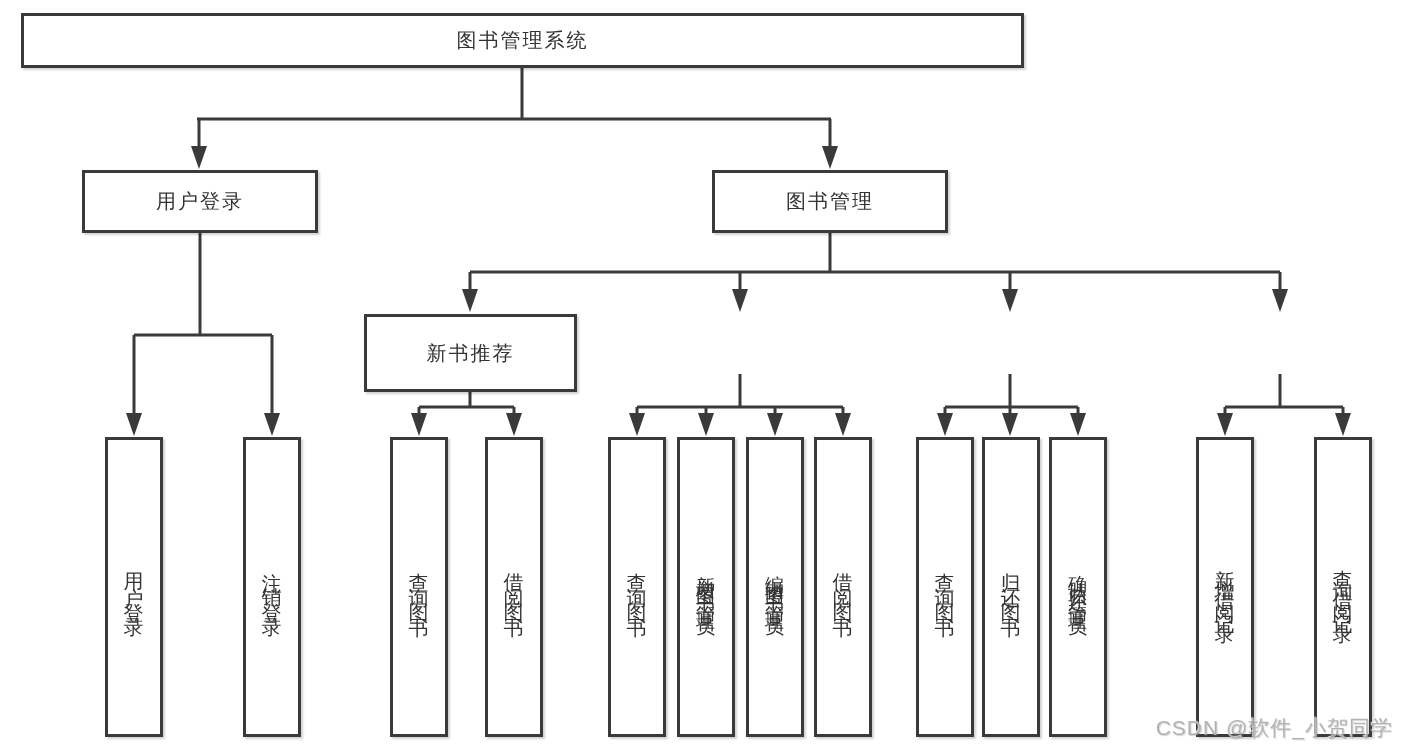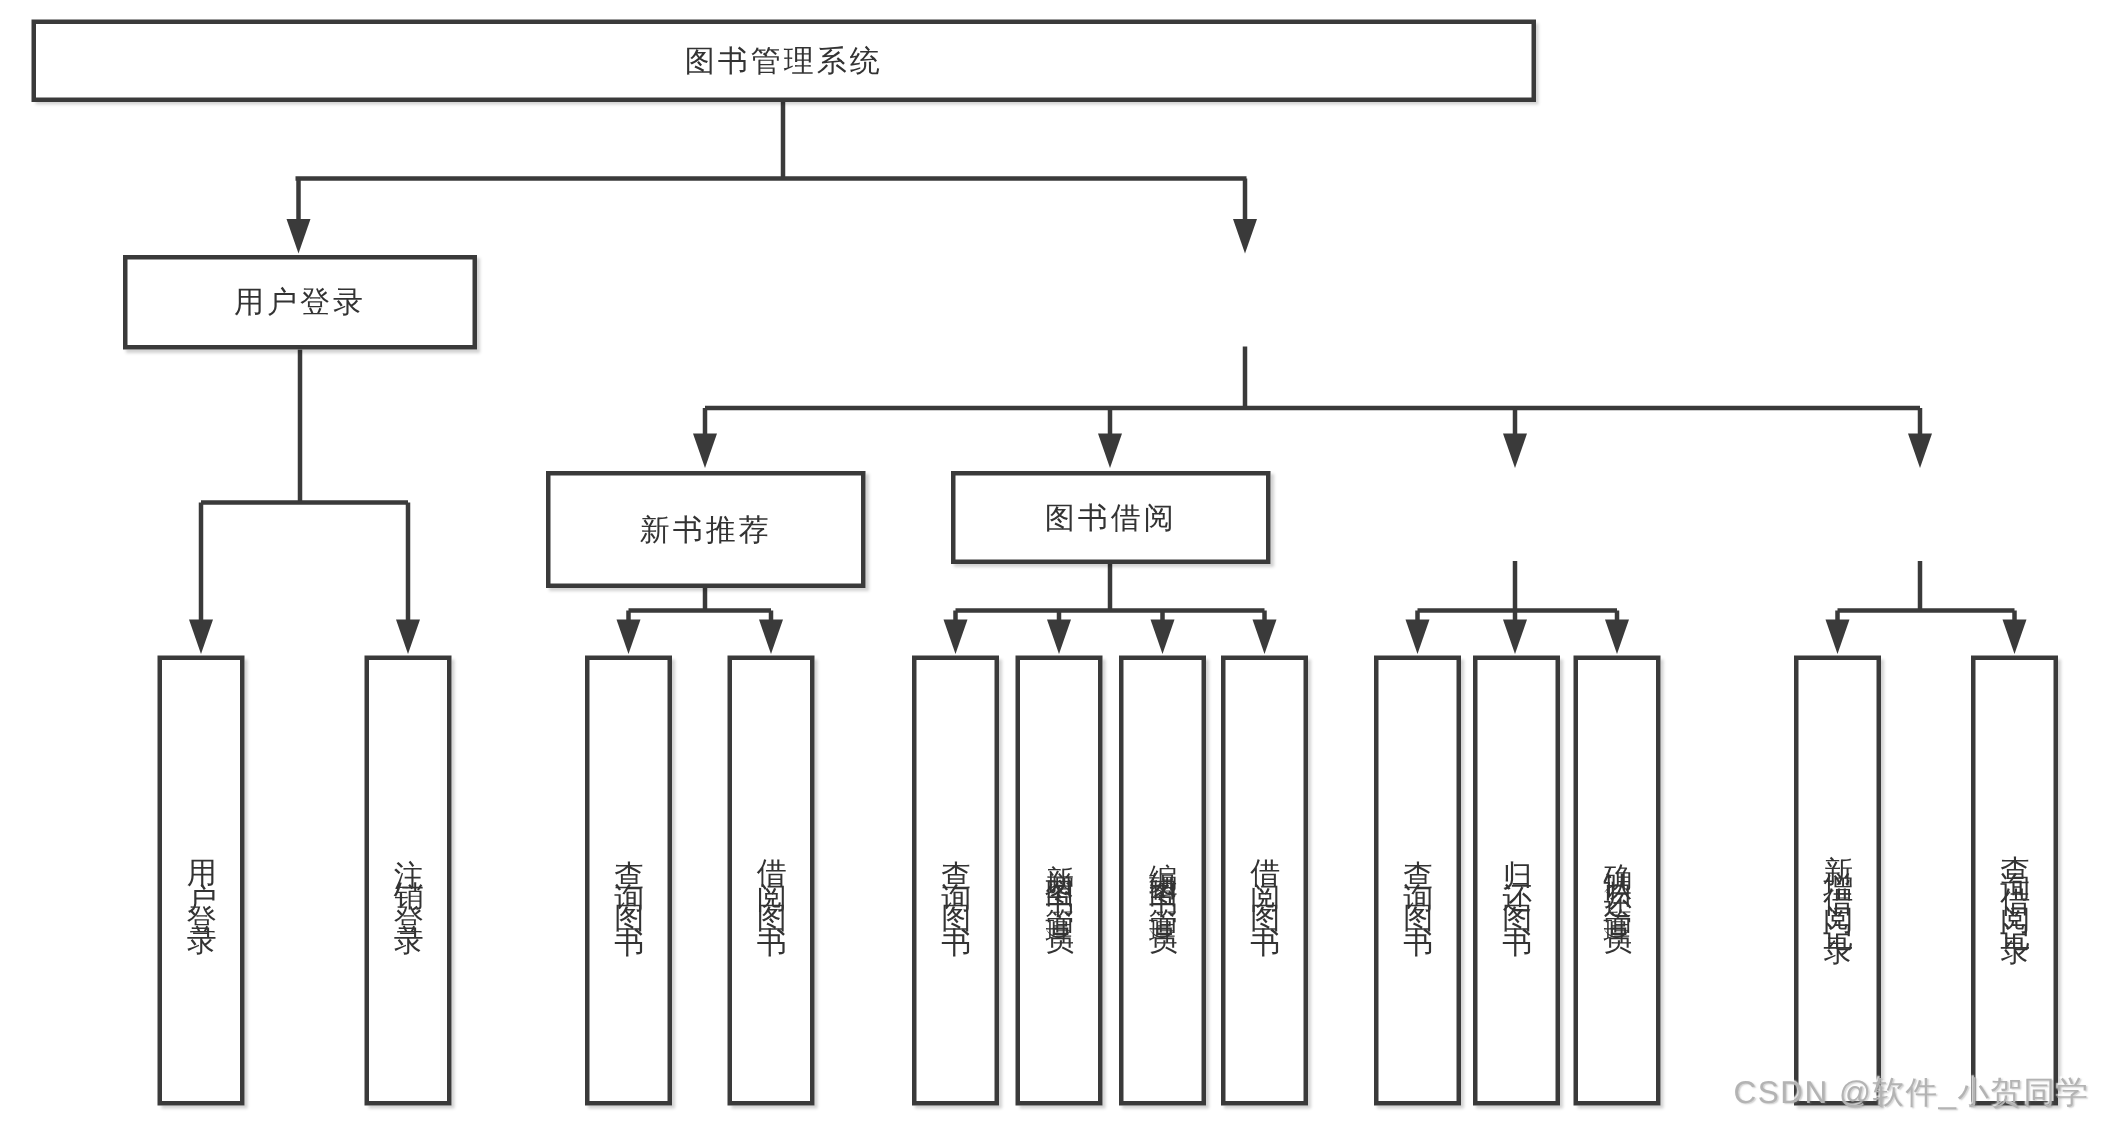--- a/index.html
+++ b/index.html
@@ -121,26 +121,26 @@
     <polygon class="c-arrow" points="1343,436 1335,413 1351,413"></polygon>
   </svg>
 
   <div class="box" style="left:21px;top:13px;width:1003px;height:55px">
     <span>图书管理系统</span>
   </div>
 
   <div class="box" style="left:82px;top:170px;width:236px;height:63px">
     <span>用户登录</span>
   </div>
+  <div class="box" style="left:712px;top:170px;width:236px;height:63px">
+    <span>图书管理</span>
+  </div>
 
   <div class="box" style="left:364px;top:314px;width:213px;height:78px">
     <span>新书推荐</span>
-  </div>
-  <div class="box" style="left:634px;top:314px;width:213px;height:62px">
-    <span>图书借阅</span>
   </div>
 
   <div class="box leaf" style="left:105px">
     <span class="v ls-xl">用户登录</span>
   </div>
   <div class="box leaf" style="left:243px">
     <span class="v ls-xl">注销登录</span>
   </div>
 
   <div class="box leaf" style="left:390px">

